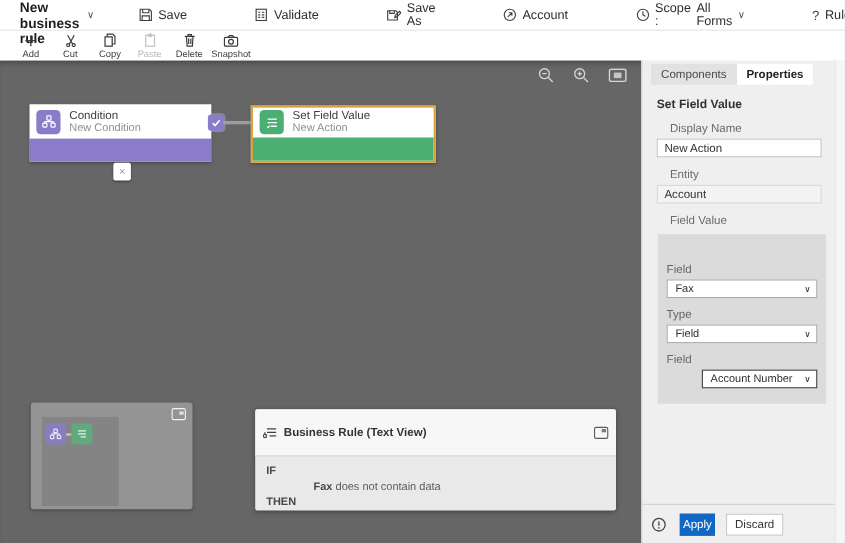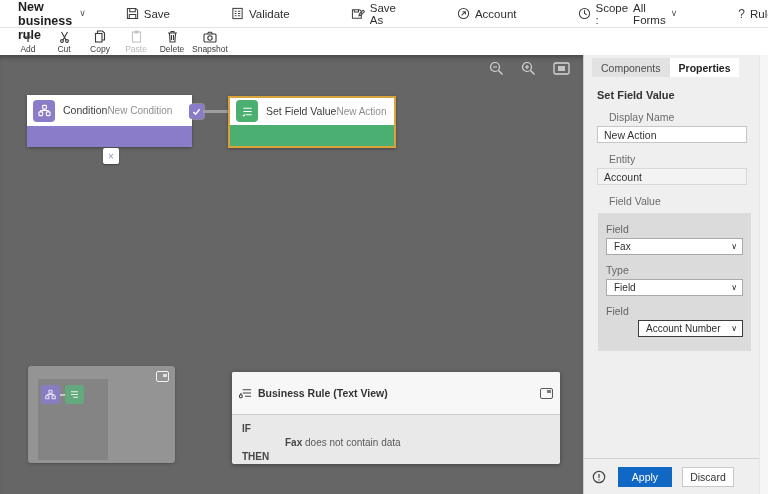--- a/index.html
+++ b/index.html
@@ -40,21 +40,21 @@
   
   .zoomctrl{position:absolute; left:489px; top:6px; display:flex; align-items:center; gap:17px; color:#d6d6d6;}
   .zbtn{cursor:pointer; color:#d6d6d6;}
   
   .node{position:absolute; background:#fff; box-shadow:0 1px 3px rgba(0,0,0,.35);}
   .node-top{display:flex; align-items:center; gap:8px; padding:4px 6px; height:31px; background:#fff;}
   .node-ic{width:22px; height:22px; border-radius:4px; display:flex; align-items:center;
     justify-content:center; color:#fff; flex:none;}
   .node-ic.purple{background:var(--purple,#8a7cc8);}
   .node-ic.green{background:var(--green,#4caf72);}
-  .node-texts{display:flex; flex-direction:row; line-height:11px;}
+  .node-texts{display:flex; flex-direction:column; line-height:11px;}
   .node-type{font-size:10.5px; color:#3c3c3c;}
   .node-name{font-size:10px; color:#8f8f8f;}
   .cond-node{left:27px; top:40px; width:165px; height:52px;}
   .cond-bottom{height:21px; background:var(--purple,#8a7cc8);}
   .act-node{left:228px; top:41px; width:168px; height:52px; border:2px solid var(--selection,#d9a33b);}
   .act-node .node-top{height:27px; padding-top:3px;}
   .act-bottom{height:21px; background:var(--green,#4caf72);}
   .check-badge{position:absolute; left:189px; top:49px; width:15px; height:15px;
     background:var(--purple,#8a7cc8); border-radius:3px; color:#fff; display:flex;
     align-items:center; justify-content:center; cursor:pointer; box-shadow:0 0 0 1px rgba(255,255,255,.25);}
@@ -95,32 +95,32 @@
   .tabs{display:flex; margin:3px 0 0 8px; height:19px;}
   .tab{padding:0 9px; font-size:10.5px; display:flex; align-items:center; cursor:pointer;}
   .tab.inactive{background:#e2e2e2; color:#4c4c4c;}
   .tab.active{background:#fff; color:#222; font-weight:700;}
   .rp-content{padding:12px 21px 0 13px;}
   .rp-heading{font-size:11px; font-weight:700; color:#333;}
   .fld-label{font-size:10.5px; color:#6b6b6b; margin:10px 12px 3px;}
   .inputbox{height:17px; border:1px solid #c6c6c6; background:#fff; display:flex; align-items:center;
     padding:0 6px; font-size:10.5px; color:#333; cursor:text;}
   .inputbox.readonly{background:#f3f3f3; border-color:#d8d8d8; cursor:default;}
-  .group{background:#dbdbdb; margin:6px -4px 0 1px; padding:1px 8px 14px 8px;}
+  .group{background:#dbdbdb; margin:6px -4px 0 1px; padding:17px 8px 14px 8px;}
   .group .fld-label{color:#666; margin:9px 0 3px;}
   .selectbox{height:17px; background:#fff; border:1px solid #a9a9a9; display:flex;
     align-items:center; justify-content:space-between; padding:0 5px 0 7px; font-size:10px;
     color:#2e2e2e; cursor:pointer;}
   .selectbox.focused{border:1.5px solid #3c3c3c;margin-left:32px;}
   .sel-chev{font-size:8px; color:#222;}
   .rp-footer{position:absolute; left:0; right:9px; bottom:0; height:36px; border-top:1px solid #d2d2d2;
     display:flex; align-items:center; padding-left:8px; gap:12px;}
   .info-ic{color:#444; cursor:pointer;}
   .btn{height:20px; display:flex; align-items:center; justify-content:center; font-size:10.5px; cursor:pointer;}
-  .btn-apply{width:54px; background:var(--apply-blue,#1168c4); color:#fff; border:1px solid var(--apply-blue,#1168c4);text-align:center;}
+  .btn-apply{width:32px; background:var(--apply-blue,#1168c4); color:#fff; border:1px solid var(--apply-blue,#1168c4);text-align:center;}
   .btn-discard{width:52px; background:#fff; border:1px solid #c9c9c9; color:#333; margin-left:-2px;}
 </style>
 </head>
 <body>
 
 <div class="titlebar">
   <div class="tb-left">
     <span class="tb-title">Account: New business rule</span>
     <span class="chev">∨</span>
   </div>

